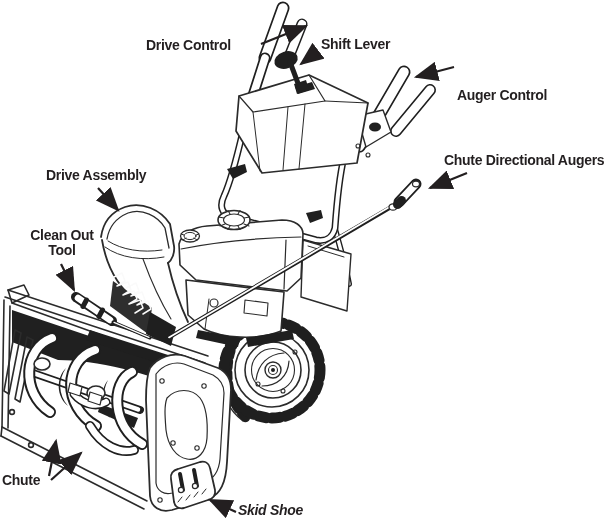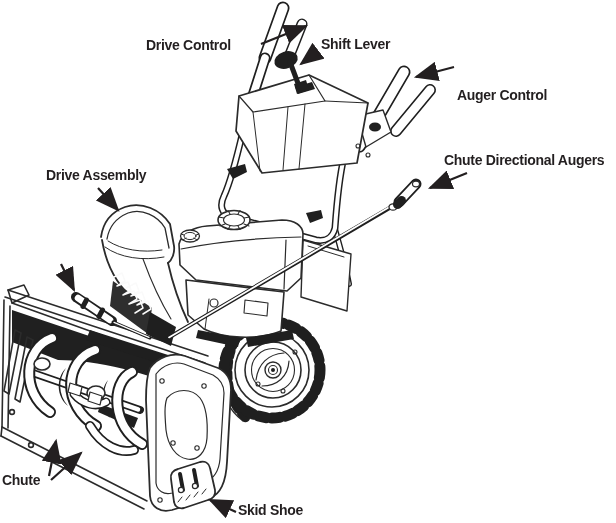--- a/index.html
+++ b/index.html
@@ -230,21 +230,23 @@
   <div class="lbl" style="left:457px;top:64px;margin-top:24px;">
     <span>Auger Control</span>
   </div>
   <div class="lbl" style="left:444px;top:153px;">
     <span>Chute Directional Augers</span>
   </div>
   <div class="lbl" style="left:46px;top:168px;">
     <span>Drive Assembly</span>
   </div>
   <div class="lbl center" style="left:16px;top:228px;width:92px;">
+    <span class="blk">Clean Out</span>
+    <span class="blk">Tool</span>
   </div>
   <div class="lbl" style="left:2px;top:473px;">
     <span>Chute</span>
   </div>
-  <div class="lbl" style="left:238px;top:503px;">
+  <div class="lbl" style="left:238px;top:503px;font-style:italic;">
     <span>Skid Shoe</span>
   </div>
 
 </div>
 
 </body></html>

